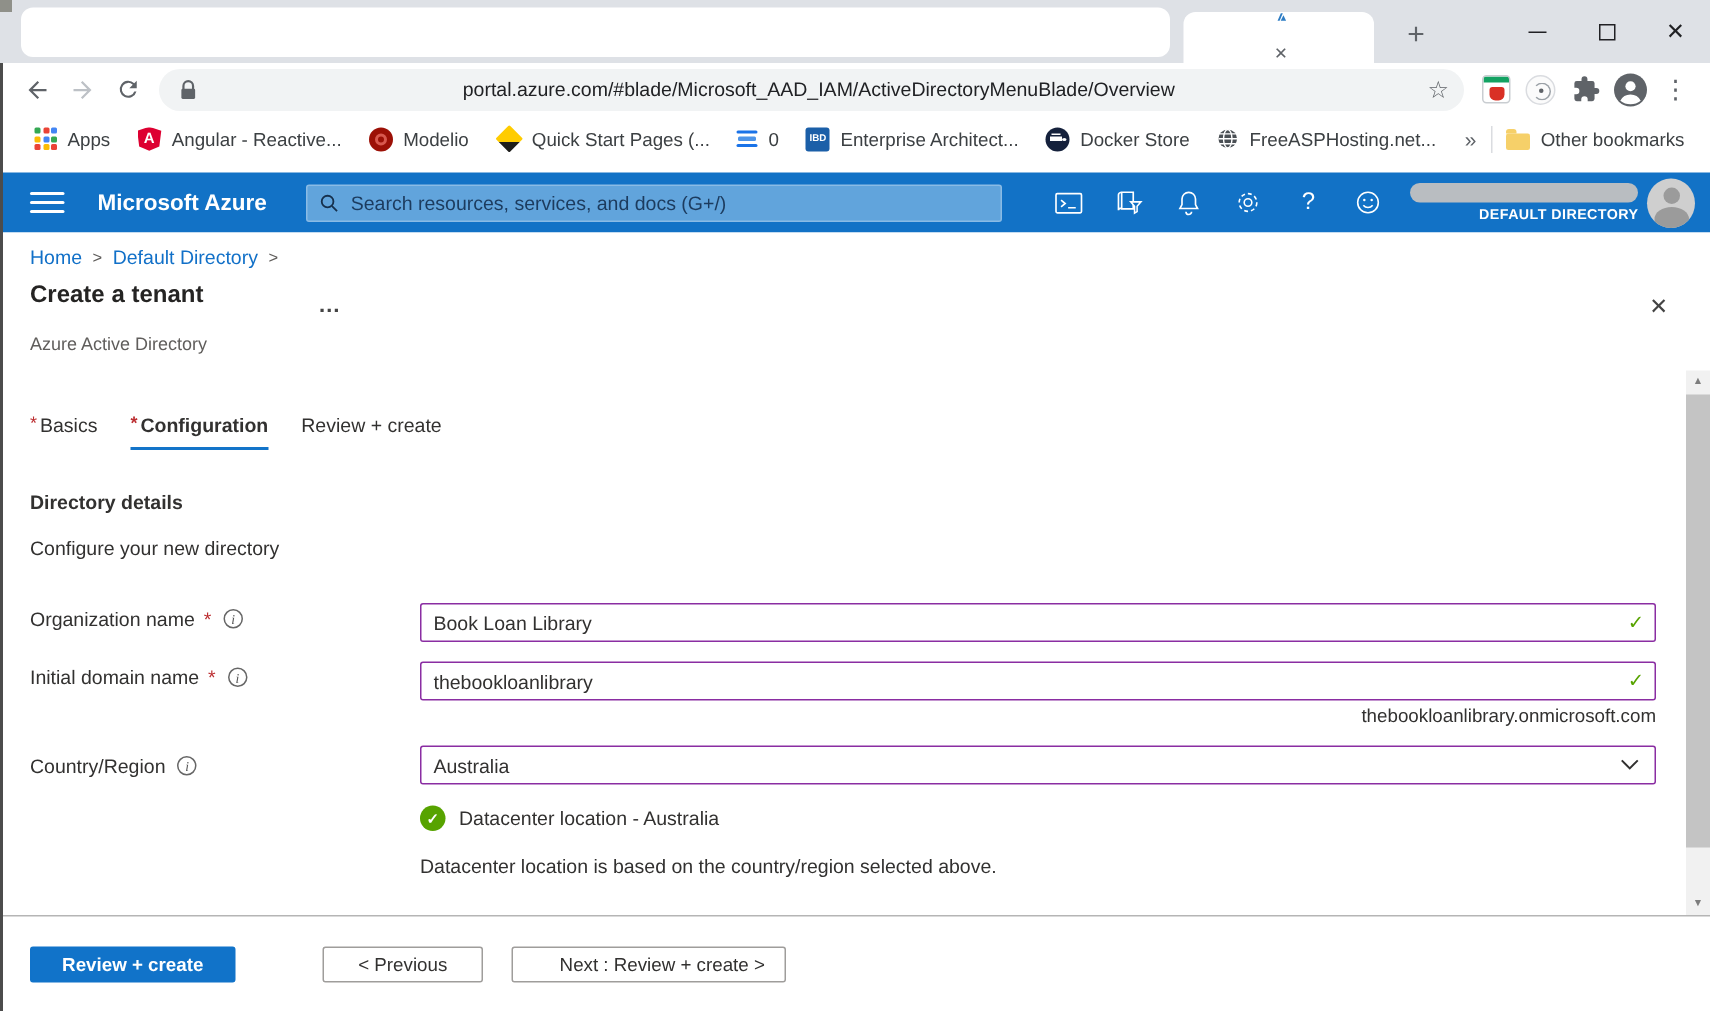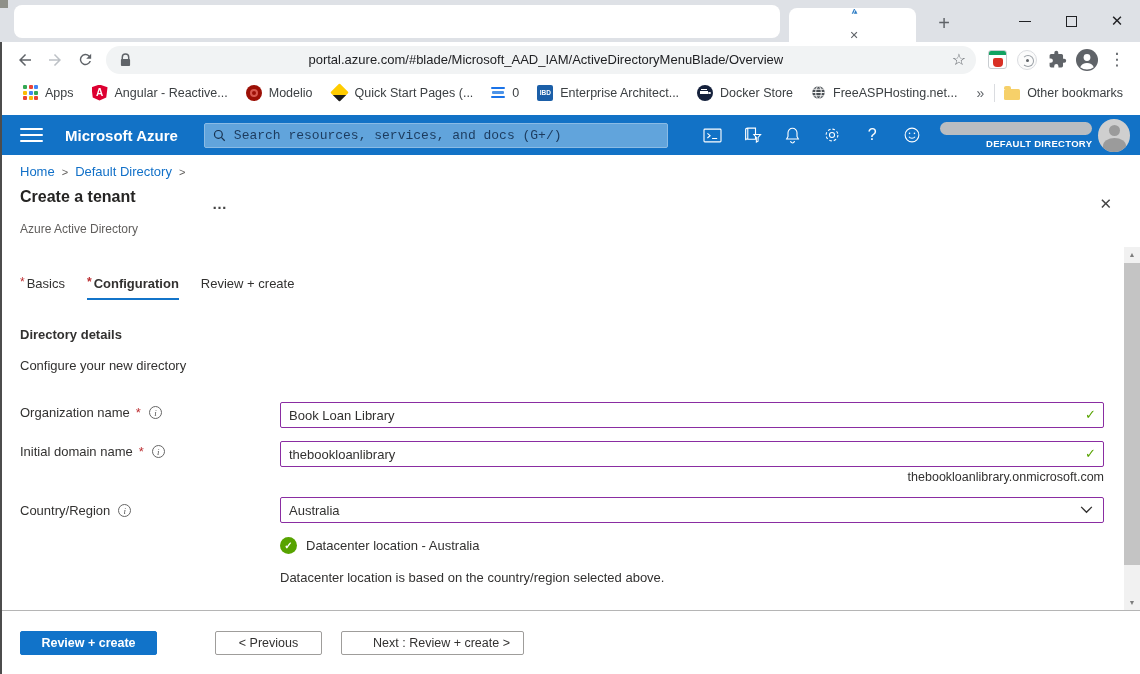--- a/index.html
+++ b/index.html
@@ -76,21 +76,21 @@
   .gap-strip { height:7px; background:#fff; }
 
   
   .azbar { height:40px; background:#1272c6; display:flex; align-items:center; padding:0 10px 0 12px; }
   .hamburger { width:40px; height:40px; display:flex; flex-direction:column; justify-content:center; gap:4px; padding:0 8px; }
   .hamburger i { display:block; height:2px; background:#fff; border-radius:1px; }
   .az-brand { color:#fff; font-size:15px; font-weight:700; margin:0 26px 0 14px; white-space:nowrap; }
   .az-search { width:483px; height:25px; background:#61a4dc; border:1px solid #8abbe5; border-radius:2px;
     display:flex; align-items:center; padding:0 8px; }
   .az-search input { flex:1; border:none; outline:none; background:transparent; font-size:13px;
-    color:#000000; margin-left:8px; font-family:Liberation Mono, monospace; }
+    color:#000000; margin-left:8px; font-family:Liberation Sans, sans-serif; }
   .az-search input::placeholder { color:#1c3b5e; opacity:1; }
   .az-icons { display:flex; align-items:center; margin-left:24px; }
   .az-ic { width:40px; height:40px; display:flex; align-items:center; justify-content:center; }
   .az-help { color:#fff; font-size:16px; }
   .az-account { margin-left:8px; display:flex; flex-direction:column; align-items:flex-end; justify-content:center; width:158px; }
   .redacted-blob { width:152px; height:13px; background:#b9bdc1; border-radius:7px; margin-bottom:3px; }
   .dir-label { color:#fff; font-size:9.5px; font-weight:700; letter-spacing:.3px; }
   .az-avatar { width:33px; height:33px; border-radius:50%; background:#cfcfcf; margin-left:6px;
     position:relative; overflow:hidden; }
   .az-avatar::before { content:""; position:absolute; left:11px; top:6px; width:11px; height:11px; border-radius:50%; background:#9b9b9b; }

